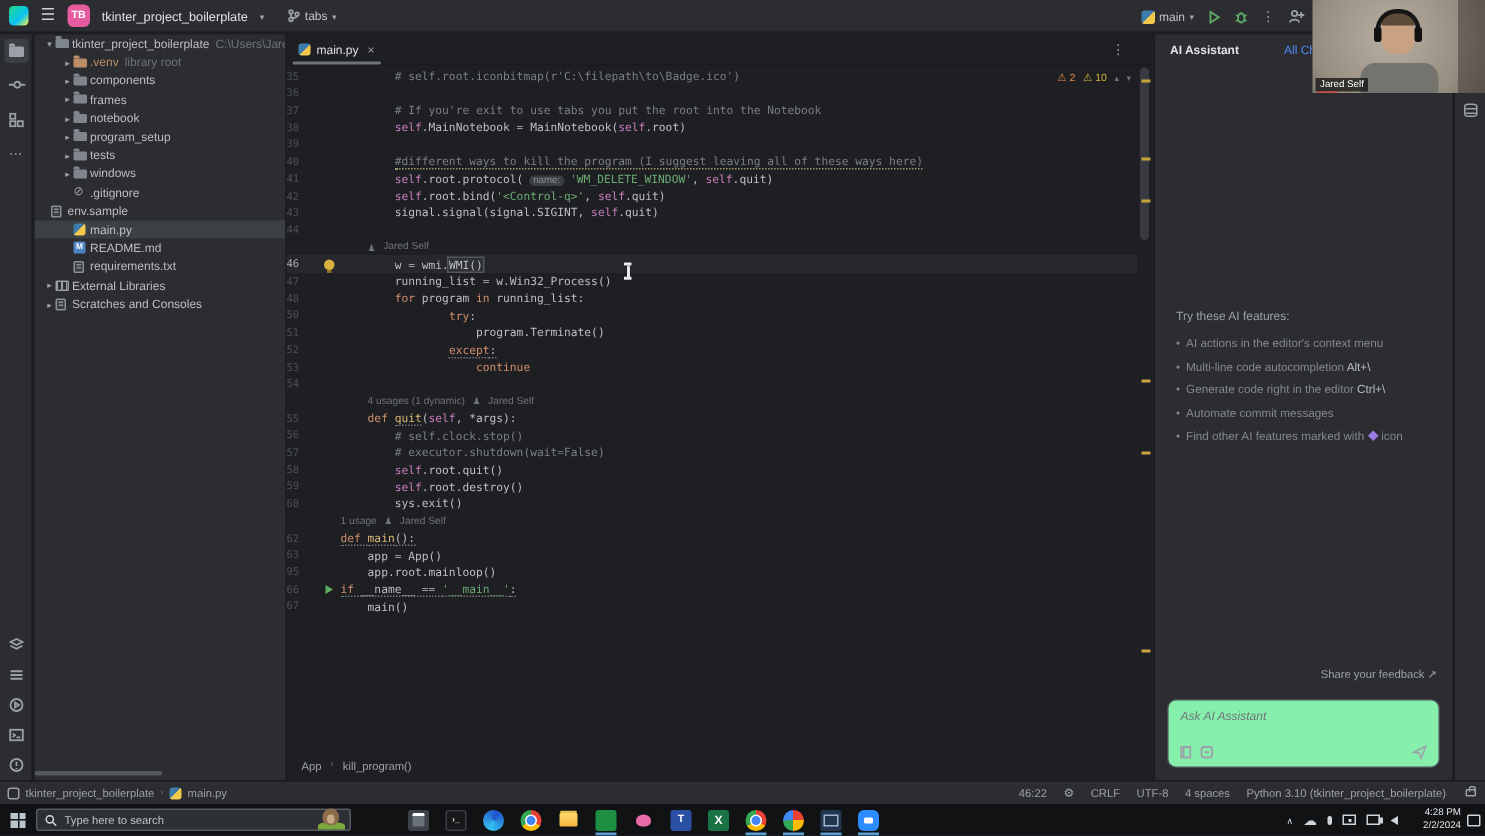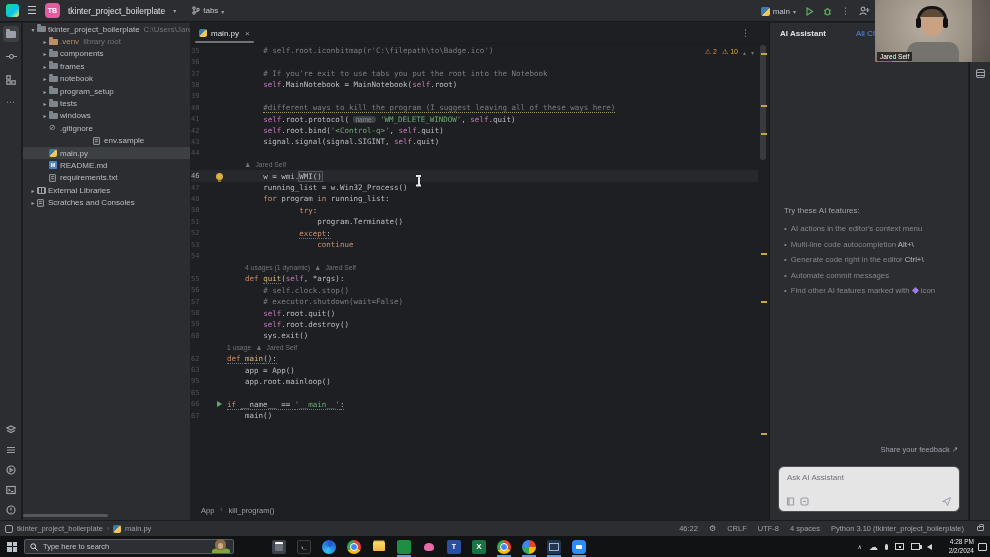--- a/index.html
+++ b/index.html
@@ -95,21 +95,21 @@
   .ai-header { height:21px; display:flex; align-items:center; padding:0 10px; }
   .ai-title { font-weight:bold; color:#dfe1e5; }
   .ai-allchats { position:absolute; left:86px; color:#548af7; }
   .ai-intro { position:absolute; top:183px; left:14px; color:#9da0a8; }
   .ai-list { position:absolute; top:201px; left:14px; right:8px; list-style:none; }
   .ai-list li { color:#84878d; margin-bottom:6.5px; font-size:7.8px; }
   .ai-list .bullet { color:#84878d; margin-right:4px; }
   .ai-short { color:#b9bdc4; }
   .ai-spark { display:inline-block; width:5px; height:5px; background:#9d7ce8; transform:rotate(45deg); margin:0 1px; }
   .ai-feedback { position:absolute; right:10px; bottom:66px; color:#9da0a8; font-size:7.5px; }
-  .ai-inputbox { position:absolute; left:8px; right:8px; bottom:8px; height:46px; background:#e5e5e5; border:1px solid #4a4d51; border-radius:6px; }
+  .ai-inputbox { position:absolute; left:8px; right:8px; bottom:8px; height:46px; background:#86efac; border:1px solid #4a4d51; border-radius:6px;font-style:italic; }
   .ai-placeholder { position:absolute; top:6px; left:8px; color:#6f737a; font-size:8px; }
   .ai-box-icons { position:absolute; left:7px; bottom:5px; display:flex; gap:5px; color:#8c9097; align-items:center; }
   .ai-send { position:absolute; right:7px; bottom:4px; color:#9da0a8; }
 
   
   .right-strip { position:absolute; top:23px; left:969px; width:21px; height:497px; background:#2b2d30; border-left:1px solid #1a1b1e; }
   .db-icon { position:absolute; top:46px; left:6px; width:9px; height:9px; border:1px solid #9da0a8; border-radius:3px/2px; background:linear-gradient(#2b2d30 0 0) , #2b2d30; }
   .db-icon::before { content:""; position:absolute; left:0; right:0; top:2px; height:1px; background:#9da0a8; box-shadow:0 3px 0 #9da0a8; }
 
   
@@ -330,21 +330,21 @@
         </span>
         <span>windows</span>
       </div>
       <div class="tree-row" style="padding-left: 18px;">
         <span class="tr-chev"></span>
         <span class="tr-icon">
           <span class="icn-ignored">⊘</span>
         </span>
         <span>.gitignore</span>
       </div>
-      <div class="tree-row" style="padding-left: 18px; margin-left: 44px;">
+      <div class="tree-row" style="padding-left: 3px;">
         <span class="tr-chev"></span>
         <span class="tr-icon">
           <span class="icn-file"></span>
         </span>
         <span>env.sample</span>
       </div>
       <div class="tree-row selected" style="padding-left: 18px;">
         <span class="tr-chev"></span>
         <span class="tr-icon">
           <span class="icn-python"></span>
@@ -556,25 +556,20 @@
       </div>
       <div class="code-row">
         <span class="cr-num">63</span>
         <span class="cr-gut"></span>
         <span class="cr-code"><span>    </span><span class="tok-p">app = App()</span></span>
       </div>
       <div class="code-row">
         <span class="cr-num">95</span>
         <span class="cr-gut"></span>
         <span class="cr-code"><span>    </span><span class="tok-p">app.root.mainloop()</span></span>
-      </div>
-      <div class="code-row">
-        <span class="cr-num">65</span>
-        <span class="cr-gut"></span>
-        <span class="cr-code"></span>
       </div>
       <div class="code-row">
         <span class="cr-num">66</span>
         <span class="cr-gut">
           <span class="gut-run"></span>
         </span>
         <span class="cr-code"><span></span><span class="tok-ku">if </span><span class="tok-pu">__name__ == </span><span class="tok-su">'__main__'</span><span class="tok-pu">:</span></span>
       </div>
       <div class="code-row">
         <span class="cr-num">67</span>

